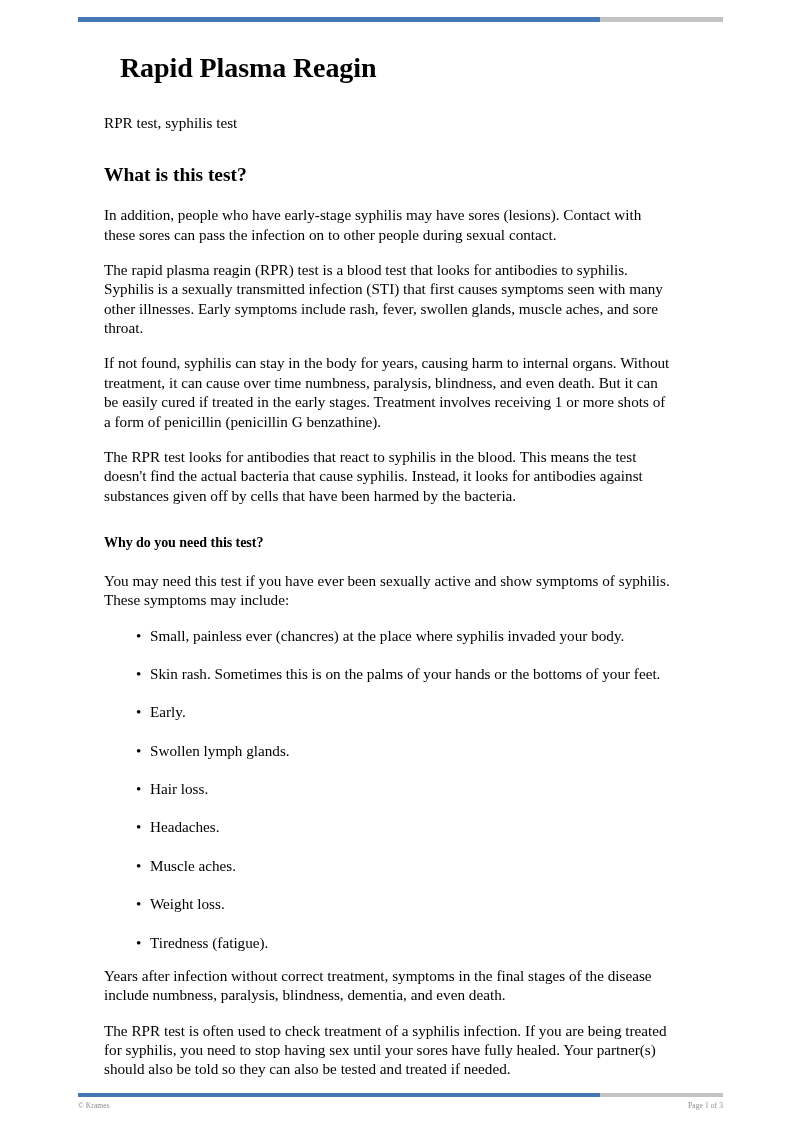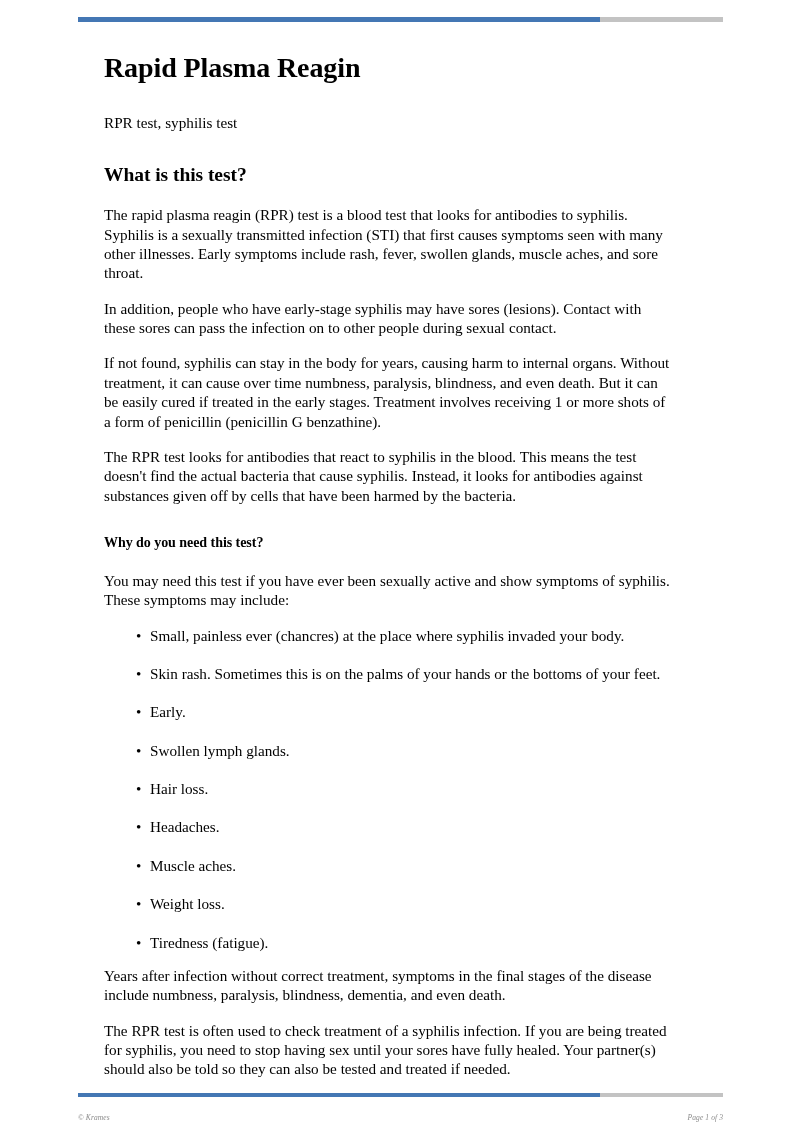--- a/index.html
+++ b/index.html
@@ -52,21 +52,21 @@
     left: 104px;
     top: 52px;
     width: 586px;
   }
 
   h1.doc-title {
     font-family: "Liberation Serif", "DejaVu Serif", serif;
     font-size: 28px;
     font-weight: bold;
     line-height: 1.12;
-    margin: 0 0 30px 0;
+    margin: 0 0 30px 16px;
     letter-spacing: -0.1px;
   }
 
   h2.section-heading {
     font-family: "Liberation Serif", "DejaVu Serif", serif;
     font-size: 19.5px;
     font-weight: bold;
     line-height: 1.2;
     margin: 0 0 19px 0;
     letter-spacing: -0.05px;
@@ -106,24 +106,22 @@
     font-size: 15.2px;
     line-height: 1.275;
   }
 
   
   .footer-text {
     position: absolute;
     top: 1101px;
     font-family: "Liberation Serif", "DejaVu Serif", serif;
     font-size: 7.5px;
-    font-style: italic;
     color: #8a8a8a;
     letter-spacing: 0.1px;
-    margin-top: 12px;
   }
   .footer-text.left { left: 78px; }
   .footer-text.right { right: 77px; }
 </style>
 </head>
 <body>
 
 <div class="page">
 
   <div class="rule header">
@@ -133,22 +131,22 @@
 
   <div class="content">
 
     <h1 class="doc-title">Rapid Plasma Reagin</h1>
 
     <p class="body-text">RPR test, syphilis test</p>
 
     <div class="spacer-after-para"></div>
 
     <h2 class="section-heading">What is this test?</h2>
+    <p class="body-text">In addition, people who have early-stage syphilis may have sores (lesions). Contact with these sores can pass the infection on to other people during sexual contact.</p>
     <p class="body-text">The rapid plasma reagin (RPR) test is a blood test that looks for antibodies to syphilis. Syphilis is a sexually transmitted infection (STI) that first causes symptoms seen with many other illnesses. Early symptoms include rash, fever, swollen glands, muscle aches, and sore throat.</p>
-    <p class="body-text">In addition, people who have early-stage syphilis may have sores (lesions). Contact with these sores can pass the infection on to other people during sexual contact.</p>
     <p class="body-text">If not found, syphilis can stay in the body for years, causing harm to internal organs. Without treatment, it can cause over time numbness, paralysis, blindness, and even death. But it can be easily cured if treated in the early stages. Treatment involves receiving 1 or more shots of a form of penicillin (penicillin G benzathine).</p>
     <p class="body-text">The RPR test looks for antibodies that react to syphilis in the blood. This means the test doesn't find the actual bacteria that cause syphilis. Instead, it looks for antibodies against substances given off by cells that have been harmed by the bacteria.</p>
 
     <div class="spacer-after-para"></div>
 
     <h2 class="section-heading big">Why do you need this test?</h2>
     <p class="body-text">You may need this test if you have ever been sexually active and show symptoms of syphilis. These symptoms may include:</p>
 
     <ul class="symptom-list">
       <li>

